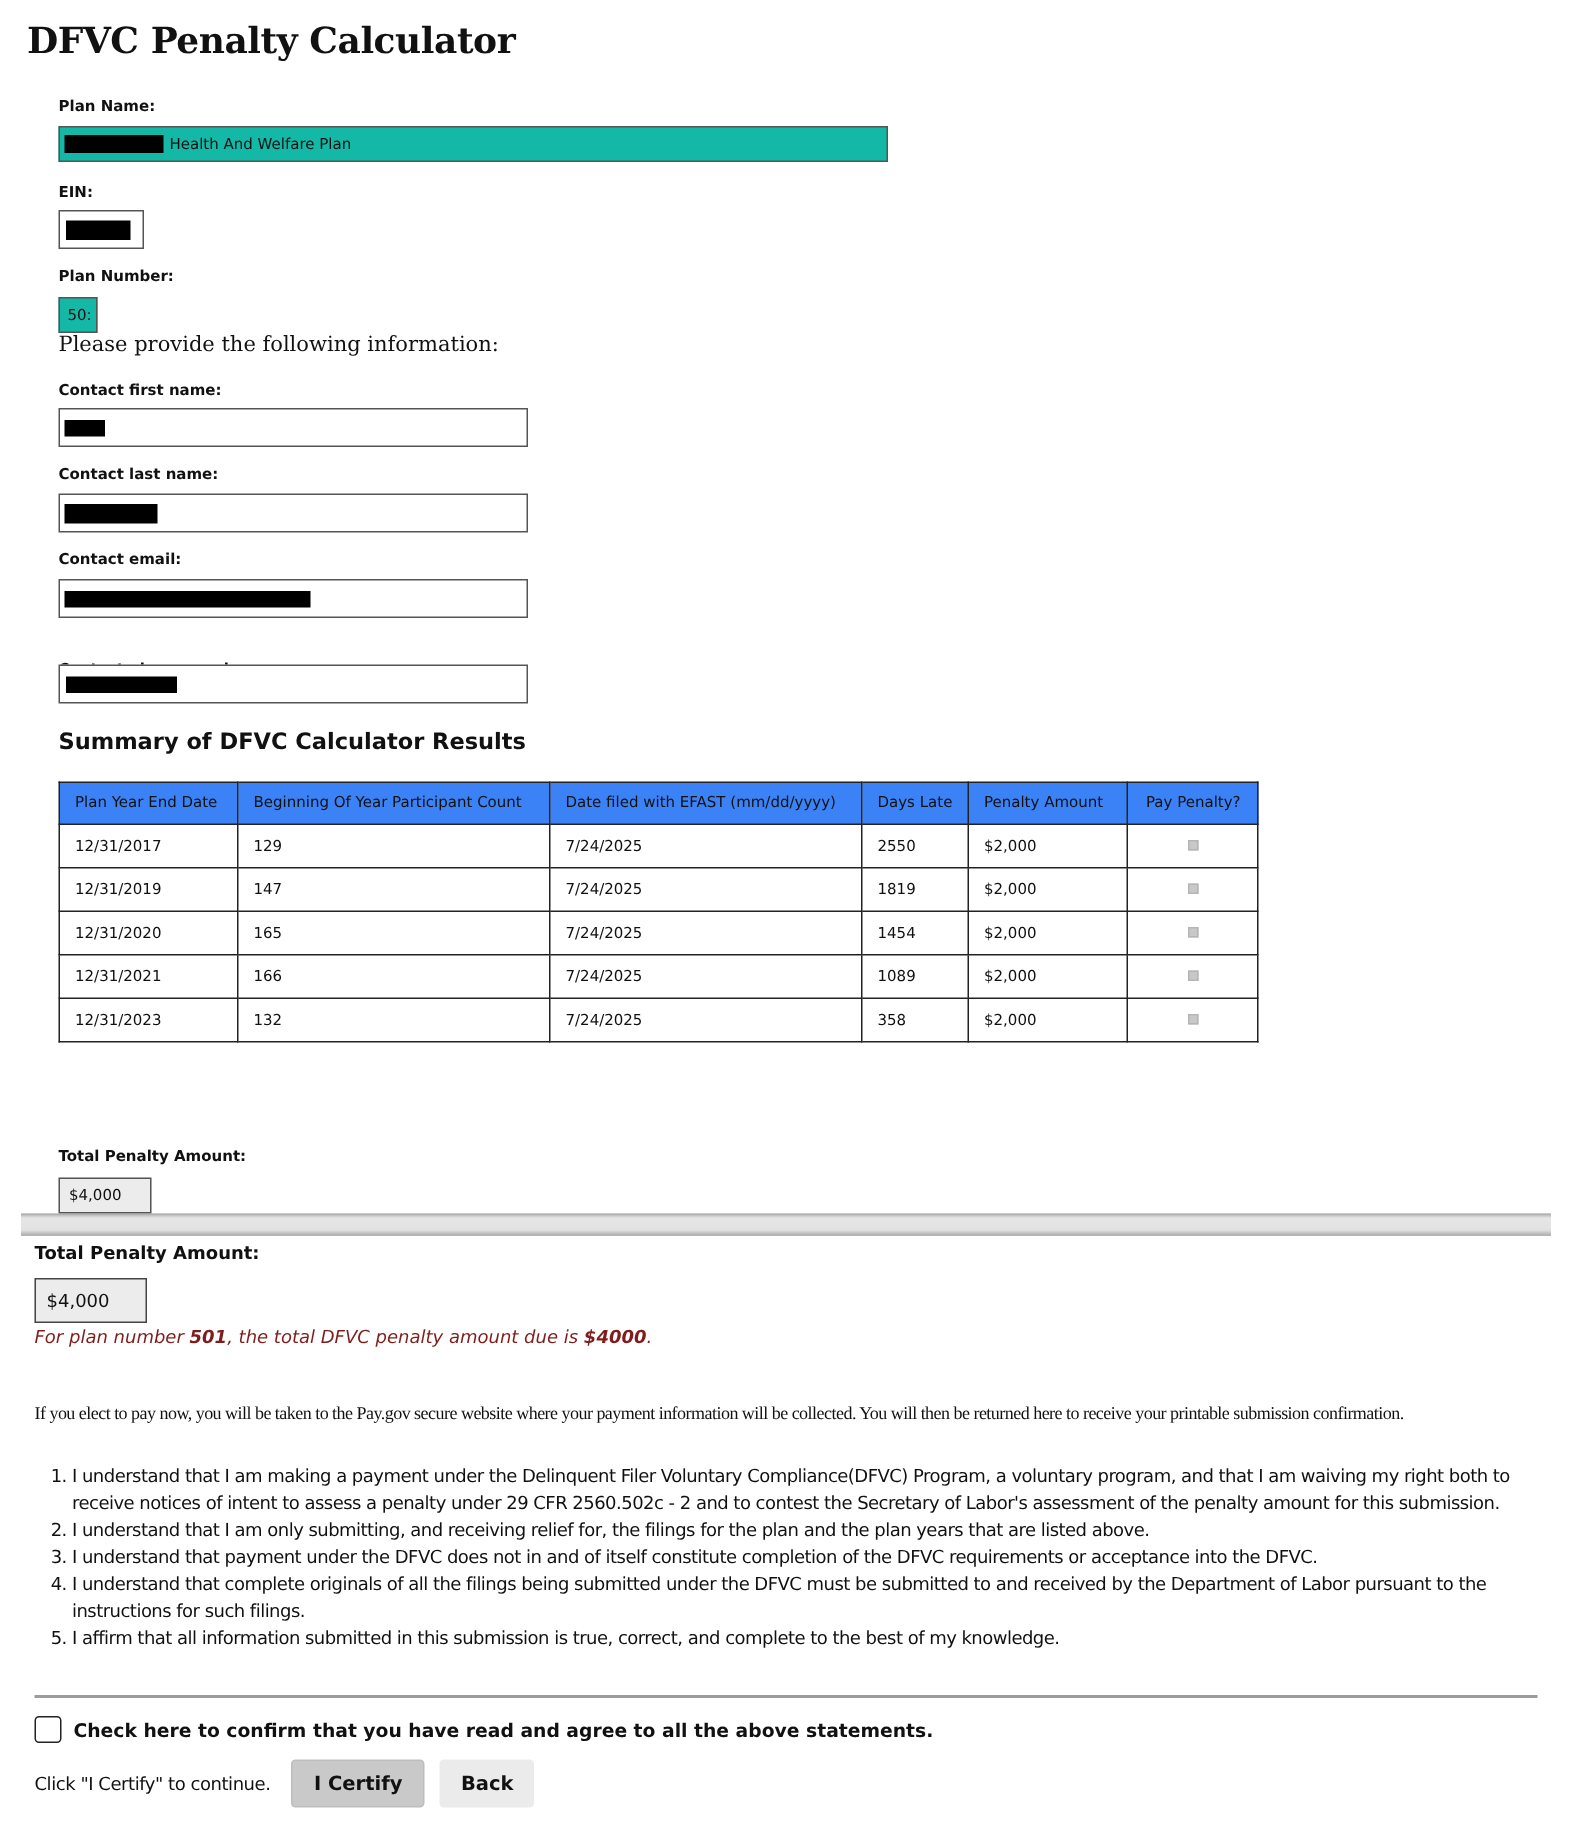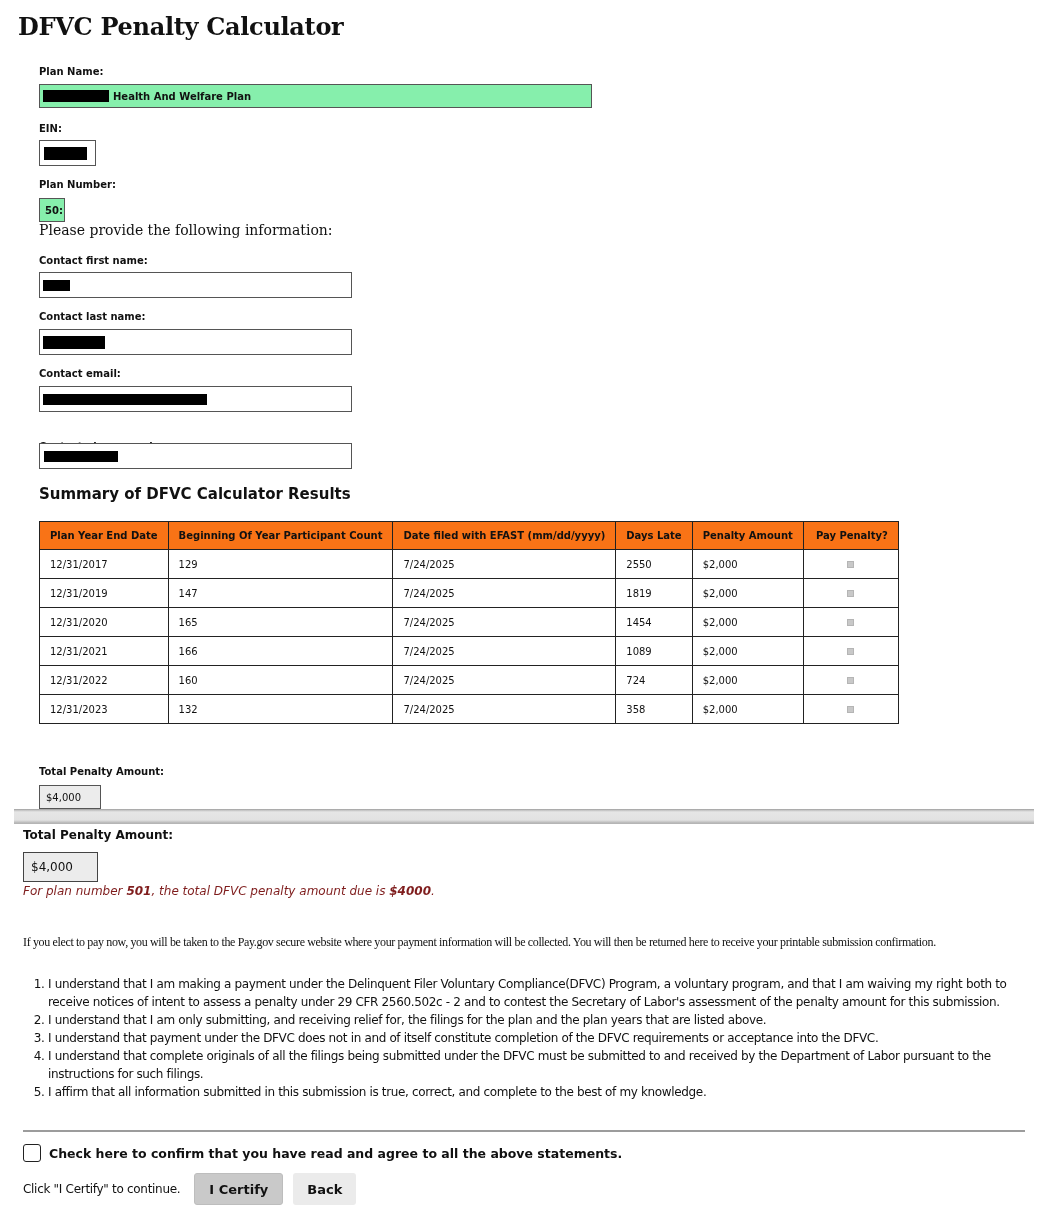--- a/index.html
+++ b/index.html
@@ -14,41 +14,41 @@
 
     .form-label {
       position: absolute; left: 39px;
       font-family: "DejaVu Sans", sans-serif; font-weight: bold; font-size: 10px; color: #111;
     }
     .field {
       position: absolute; border: 1px solid #555; background: #fff;
       font-family: "DejaVu Sans", sans-serif; font-size: 10px; color: #111;
       display: flex; align-items: center; padding-left: 3px;
     }
-    .field.readonly { background: #86efac; font-weight: bold; }
+    .field.readonly { background: #14b8a6; }
     .redact { display: inline-block; background: #000; height: 12px; }
 
     .instruction {
       position: absolute; left: 39px; top: 222px;
       font-family: "DejaVu Serif", serif; font-size: 14px; color: #111;
     }
 
     .section-heading {
       position: absolute; left: 39px; top: 485px;
       font-family: "DejaVu Sans", sans-serif; font-weight: bold; font-size: 15px; color: #111;
     }
 
     table.results {
       position: absolute; left: 39px; top: 521px;
       border-collapse: collapse; font-family: "DejaVu Sans", sans-serif; font-size: 10px;
     }
     table.results th, table.results td {
       border: 1.5px solid #222; height: 29px; padding: 0 10px; text-align: left; white-space: nowrap;
     }
-    table.results th { background: #f97316; font-weight: bold; font-size: 10px; height: 28px; }
+    table.results th { background: #3b82f6; font-weight: normal; font-size: 10px; height: 28px; }
     table.results td.center { text-align: center; padding: 0; }
     .tick-box {
       display: inline-block; width: 7px; height: 7px; background: #c8c8c8; border: 1px solid #b5b5b5;
     }
 
     .total-label-small { left: 39px; top: 766px; }
     .total-field-small { left: 39px; top: 785px; width: 62px; height: 24px; background: #ececec; padding-left: 6px; }
 
     .separator {
       position: absolute; left: 14px; top: 809px; width: 1020px; height: 15px;
@@ -187,28 +187,20 @@
       <td>7/24/2025</td>
       <td>1454</td>
       <td>$2,000</td>
       <td class="center"><span class="tick-box"></span></td>
     </tr>
     <tr>
       <td>12/31/2021</td>
       <td>166</td>
       <td>7/24/2025</td>
       <td>1089</td>
-      <td>$2,000</td>
-      <td class="center"><span class="tick-box"></span></td>
-    </tr>
-    <tr>
-      <td>12/31/2022</td>
-      <td>160</td>
-      <td>7/24/2025</td>
-      <td>724</td>
       <td>$2,000</td>
       <td class="center"><span class="tick-box"></span></td>
     </tr>
     <tr>
       <td>12/31/2023</td>
       <td>132</td>
       <td>7/24/2025</td>
       <td>358</td>
       <td>$2,000</td>
       <td class="center"><span class="tick-box"></span></td>

